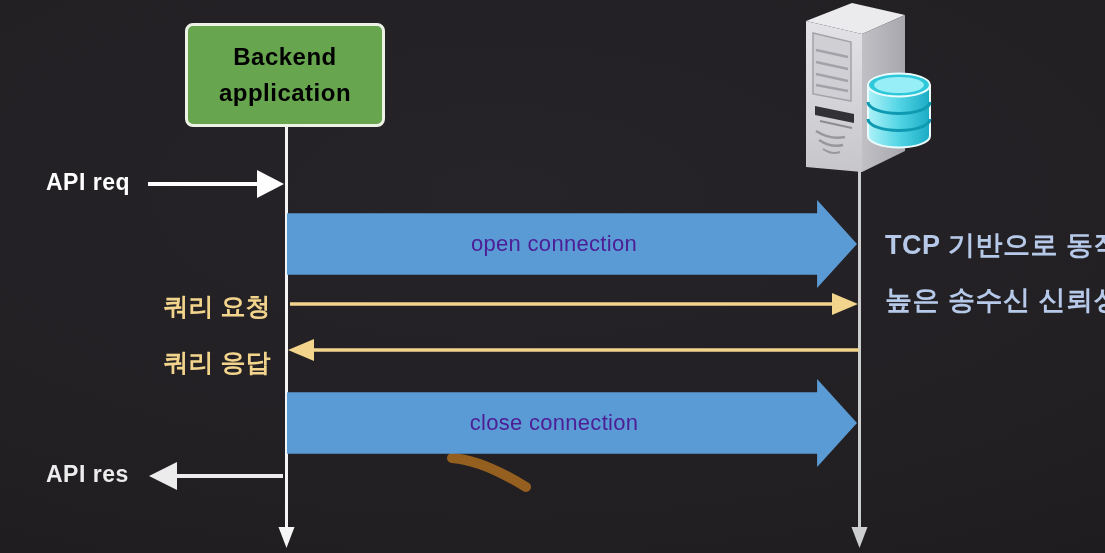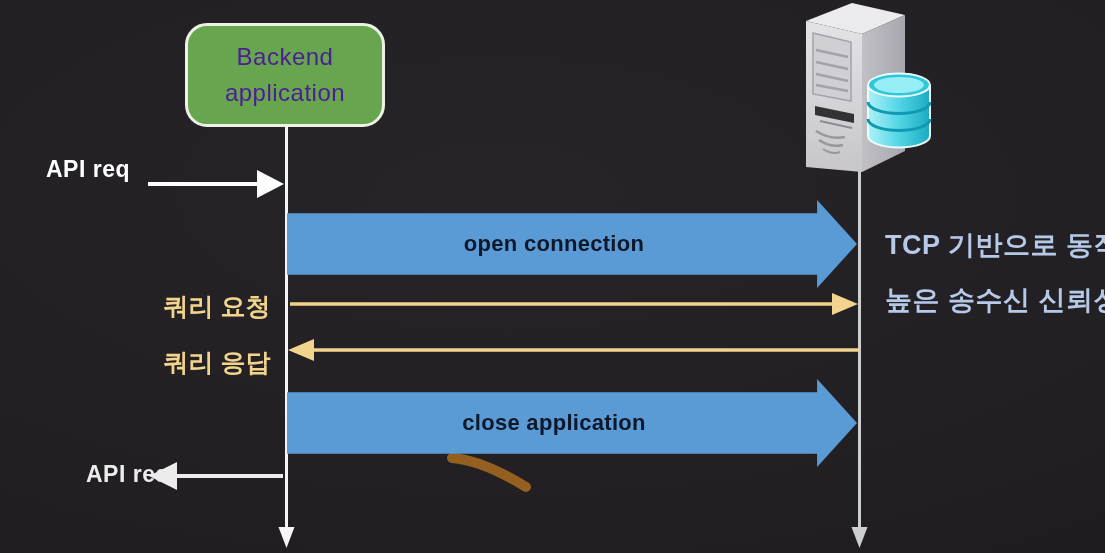--- a/index.html
+++ b/index.html
@@ -10,45 +10,45 @@
     background:radial-gradient(130% 110% at 45% 35%, #262428 0%, #211f22 55%, #1b191c 92%, #151316 100%);
     font-family:"Liberation Sans","DejaVu Sans",sans-serif;
   }
   .layer{position:absolute;left:0;top:0;width:1105px;height:553px;}
 
   .node-backend{
     position:absolute;left:185px;top:23px;width:200px;height:104px;
     box-sizing:border-box;
     background:#67a54e;
     border:3px solid #edf2e6;
-    border-radius:22px;
-    color:#4c1d95;
-    font-size:24px;font-weight:400;letter-spacing:0.5px;
+    border-radius:8px;
+    color:#000000;
+    font-size:24px;font-weight:700;letter-spacing:0.5px;
     line-height:1.5;
     display:flex;align-items:center;justify-content:center;text-align:center;
     padding:0 24px;
   }
 
   .block-arrow{
     position:absolute;left:287px;width:570px;height:88px;
     background:#5b9bd5;
     clip-path:polygon(0% 15%, 93% 15%, 93% 0%, 100% 50%, 93% 100%, 93% 85%, 0% 85%);
     display:flex;align-items:center;justify-content:center;
-    color:#0f172a;font-size:22px;font-weight:700;letter-spacing:0.3px;
+    color:#4c1d95;font-size:22px;font-weight:400;letter-spacing:0.3px;
   }
   .block-arrow span{transform:translateX(-18px);}
   .ba-open{top:200px;}
   .ba-close{top:379px;}
 
   .side-label{
     position:absolute;color:#ffffff;
     font-size:23px;font-weight:600;letter-spacing:0.5px;
   }
-  .lbl-api-req{left:46px;top:156px;width:110px;text-align:left;}
-  .lbl-api-res{left:46px;top:461px;width:110px;text-align:left;color:#ececec;margin-left:40px;}
+  .lbl-api-req{left:46px;top:169px;width:110px;text-align:left;}
+  .lbl-api-res{left:46px;top:461px;width:110px;text-align:left;color:#ececec;}
 
   .query-label{
     position:absolute;left:155px;width:124px;text-align:center;
     color:#f2d48c;font-size:25px;font-weight:600;
   }
   .lbl-q-req{top:290px;}
   .lbl-q-res{top:346px;}
 
   .note-line{
     position:absolute;left:885px;white-space:nowrap;
@@ -134,21 +134,21 @@
       <ellipse cx="899" cy="85" rx="25" ry="8" fill="#97eef6"></ellipse>
     </g>
   </svg>
 
   <div class="node-backend">Backend application</div>
 
   <div class="block-arrow ba-open">
     <span>open connection</span>
   </div>
   <div class="block-arrow ba-close">
-    <span>close application</span>
+    <span>close connection</span>
   </div>
 
   <div class="side-label lbl-api-req">API req</div>
   <div class="side-label lbl-api-res">API res</div>
 
   <div class="query-label lbl-q-req">쿼리 요청</div>
   <div class="query-label lbl-q-res">쿼리 응답</div>
 
   <div class="note-line note-1">TCP 기반으로 동작</div>
   <div class="note-line note-2">높은 송수신 신뢰성</div>

